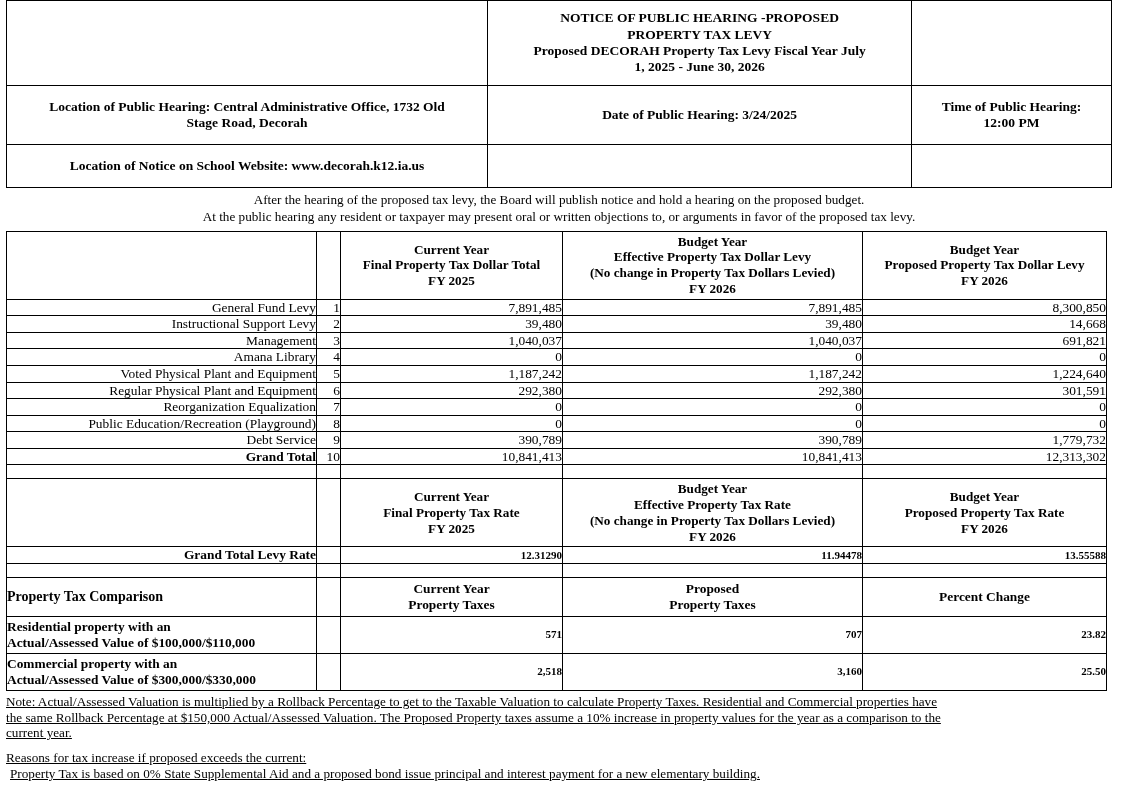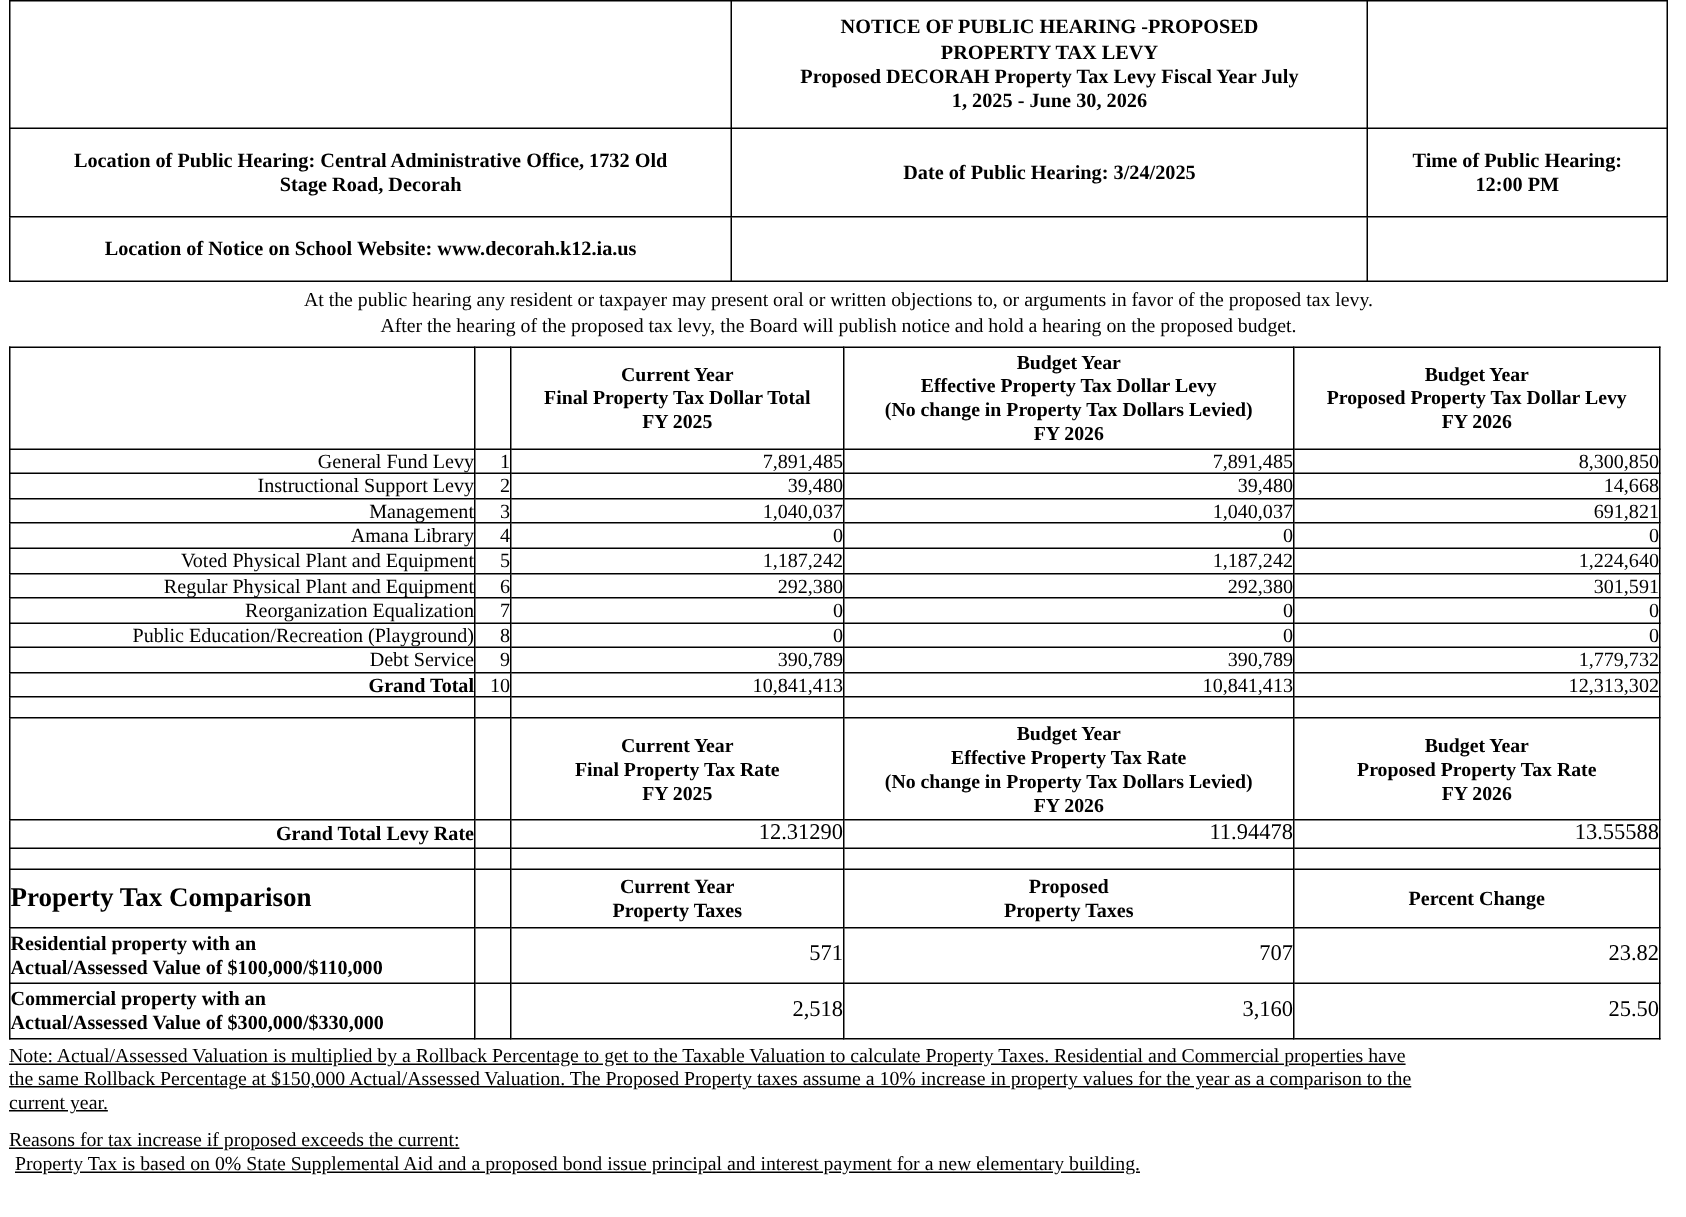--- a/index.html
+++ b/index.html
@@ -112,35 +112,35 @@
   .cell-label-2line {
     text-align: left;
     padding: 2px 0 2px 5px;
     font-weight: bold;
     font-size: 13.4px;
     line-height: 1.18;
   }
   .cell-rate {
     text-align: right;
     padding: 2px 6px 2px 0;
-    font-weight: normal;
-    font-size: 15px;
+    font-weight: bold;
+    font-size: 11px;
     margin-top: 46px;
   }
   .cmp-hdr {
     text-align: center;
     padding: 6px 4px;
     line-height: 1.2;
     font-size: 13.4px;
   }
   .cmp-left {
     text-align: left;
     padding: 1px 0 1px 5px;
     font-weight: bold;
-    font-size: 18px;
+    font-size: 14px;
   }
 
   
   .notes {
     width: 1112px;
     margin: 3px 0 0 6px;
     font-weight: normal;
     font-size: 13.2px;
     line-height: 1.2;
     text-align: left;
@@ -188,22 +188,22 @@
       </tr>
       <tr>
         <td class="nt-web" style="height:32px">Location of Notice on School Website: www.decorah.k12.ia.us</td>
         <td class="nt-empty"></td>
         <td class="nt-empty"></td>
       </tr>
     </tbody>
   </table>
 
   <div class="statement">
+    <div>After the hearing of the proposed tax levy, the Board will publish notice and hold a hearing on the proposed budget.</div>
     <div>At the public hearing any resident or taxpayer may present oral or written objections to, or arguments in favor of the proposed tax levy.</div>
-    <div>After the hearing of the proposed tax levy, the Board will publish notice and hold a hearing on the proposed budget.</div>
   </div>
 
   <table class="main-table">
     <colgroup>
       <col class="col-label">
       <col class="col-num">
       <col class="col-cur">
       <col class="col-eff">
       <col class="col-prop">
     </colgroup>

